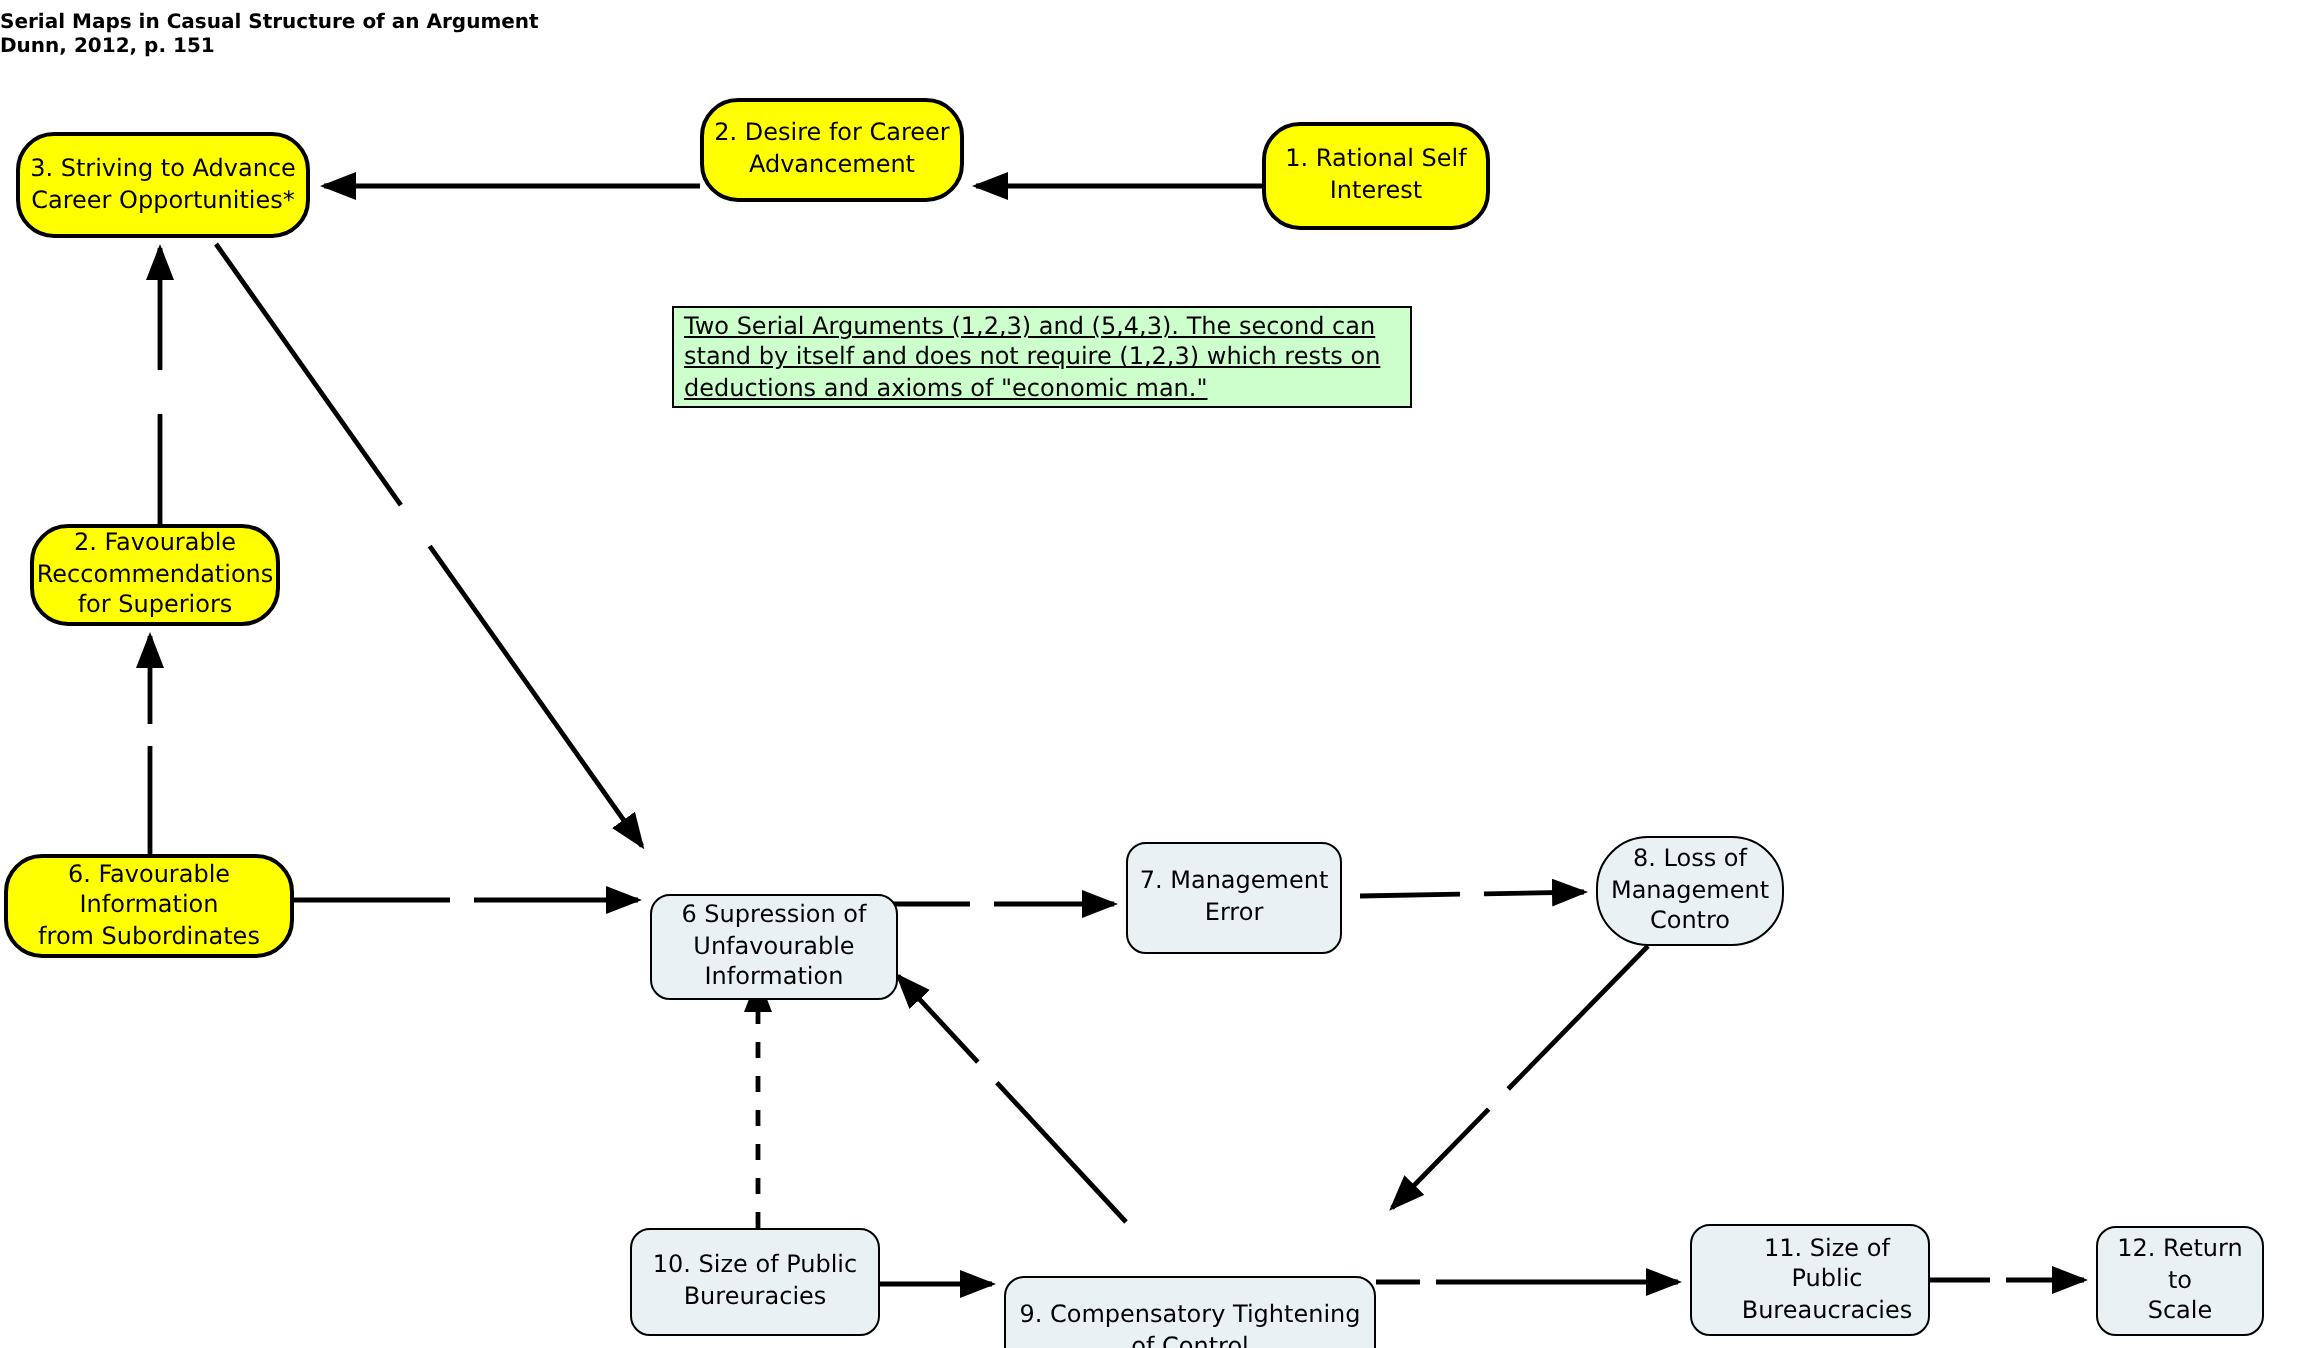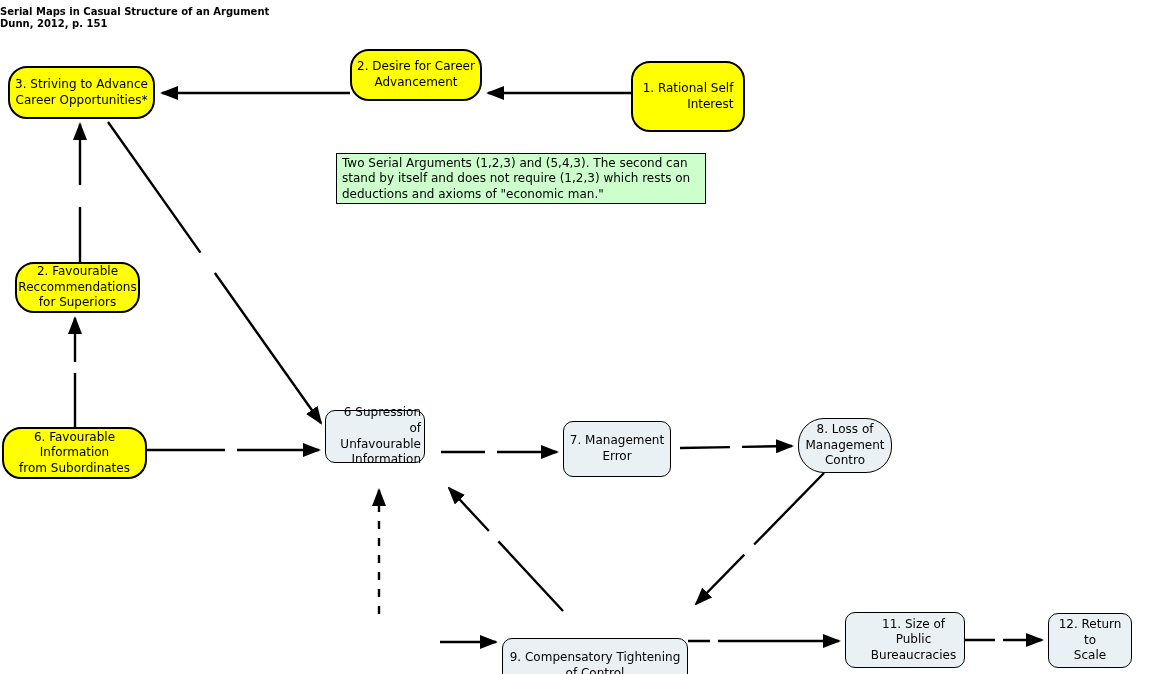--- a/index.html
+++ b/index.html
@@ -7,21 +7,21 @@
     font-family:"DejaVu Sans","Liberation Sans",sans-serif;overflow:hidden;}
   #title{position:absolute;left:0;top:6px;width:940px;
     font-size:10px;font-weight:bold;color:#000;line-height:1.2;white-space:pre-line;}
   .node{position:absolute;box-sizing:border-box;display:flex;align-items:center;
     justify-content:center;text-align:center;font-size:12px;line-height:1.3;
     color:#000;white-space:pre-line;padding:2px 3px;border-radius:19px;}
   .yellow{background:var(--yellow,#ffff00);border:2px solid var(--stroke,#000);}
   .rounded{background:var(--rounded,#eaf1f5);border:1.5px solid var(--stroke,#000);border-radius:10px;}
   .note{position:absolute;box-sizing:border-box;background:var(--note,#ccffcc);
     border:1px solid var(--stroke,#000);font-size:12px;line-height:1.28;color:#000;
-    padding:2px 5px;white-space:pre-line;text-align:left;}
+    padding:2px 5px;white-space:pre-line;text-align:left;text-decoration:underline;}
   #edges{position:absolute;left:0;top:0;width:1152px;height:674px;pointer-events:none;}
   #edges line{stroke:var(--stroke,#000);stroke-width:2.4;}
   #edges .mk{fill:var(--stroke,#000);}
 </style>
 </head>
 <body>
 
 <div id="canvas">
 
   <div id="title">Serial Maps in Casual Structure of an Argument
@@ -46,41 +46,43 @@
     <line x1="379" y1="614" x2="379" y2="490" stroke-dasharray="8 9" marker-end="url(#arw)"></line>
     <line x1="440" y1="642" x2="496" y2="642" marker-end="url(#arw)"></line>
     <line x1="688" y1="641" x2="839" y2="641" stroke-dasharray="22 8 300" marker-end="url(#arw)"></line>
     <line x1="965" y1="640" x2="1042" y2="640" stroke-dasharray="30 8 200" marker-end="url(#arw)"></line>
   </svg>
 
   <div class="node yellow" style="left:8px;   top:66px;  width:147px; height:53px;">3. Striving to Advance
 Career Opportunities*</div>
   <div class="node yellow" style="left:350px; top:49px;  width:132px; height:52px;">2. Desire for Career
 Advancement</div>
-  <div class="node yellow" style="left:631px; top:61px;  width:114px; height:71px;text-align:right;">1. Rational Self
+  <div class="node yellow" style="left:631px; top:61px;  width:114px; height:54px;">1. Rational Self
 Interest</div>
   <div class="node yellow" style="left:15px;  top:262px; width:125px; height:51px;">2. Favourable
 Reccommendations
 for Superiors</div>
   <div class="node yellow" style="left:2px;   top:427px; width:145px; height:52px;">6. Favourable
 Information
 from Subordinates</div>
 
   <div class="note" style="left:336px; top:153px; width:370px; height:51px;">Two Serial Arguments (1,2,3) and (5,4,3).  The second can
 stand by itself and does not require (1,2,3) which rests on
 deductions and axioms of "economic man."</div>
 
-  <div class="node rounded" style="left:325px;  top:410px; width:100px; height:53px;text-align:right;">6 Supression of
+  <div class="node rounded" style="left:325px;  top:447px; width:124px; height:53px;">6 Supression of
 Unfavourable
 Information</div>
   <div class="node rounded" style="left:563px;  top:421px; width:108px; height:56px;">7. Management
 Error</div>
   <div class="node rounded" style="left:798px;  top:418px; width:94px;  height:55px;border-radius:26px;">8. Loss of
 Management
 Contro</div>
+  <div class="node rounded" style="left:315px; top:614px; width:125px; height:54px;">10. Size of Public
+Bureuracies</div>
   <div class="node rounded" style="left:502px;  top:638px; width:186px; height:55px;">9. Compensatory Tightening
 of Control</div>
   <div class="node rounded" style="left:845px; top:612px; width:120px; height:56px;padding-left:20px;">11. Size of Public
 Bureaucracies</div>
   <div class="node rounded" style="left:1048px; top:613px; width:84px; height:55px;">12. Return to
 Scale</div>
 
 </div>
 
 </body></html>

